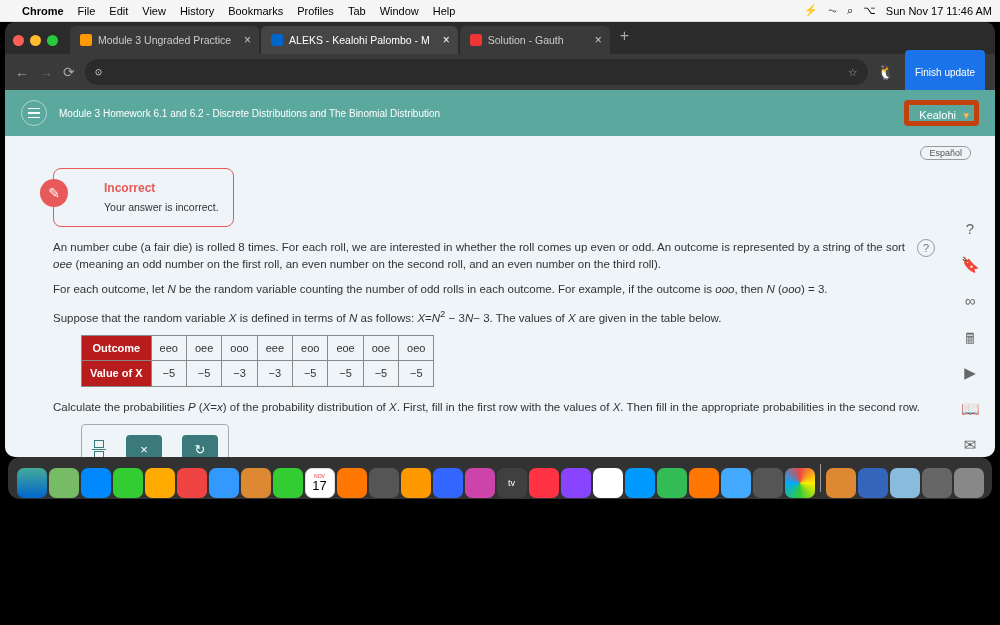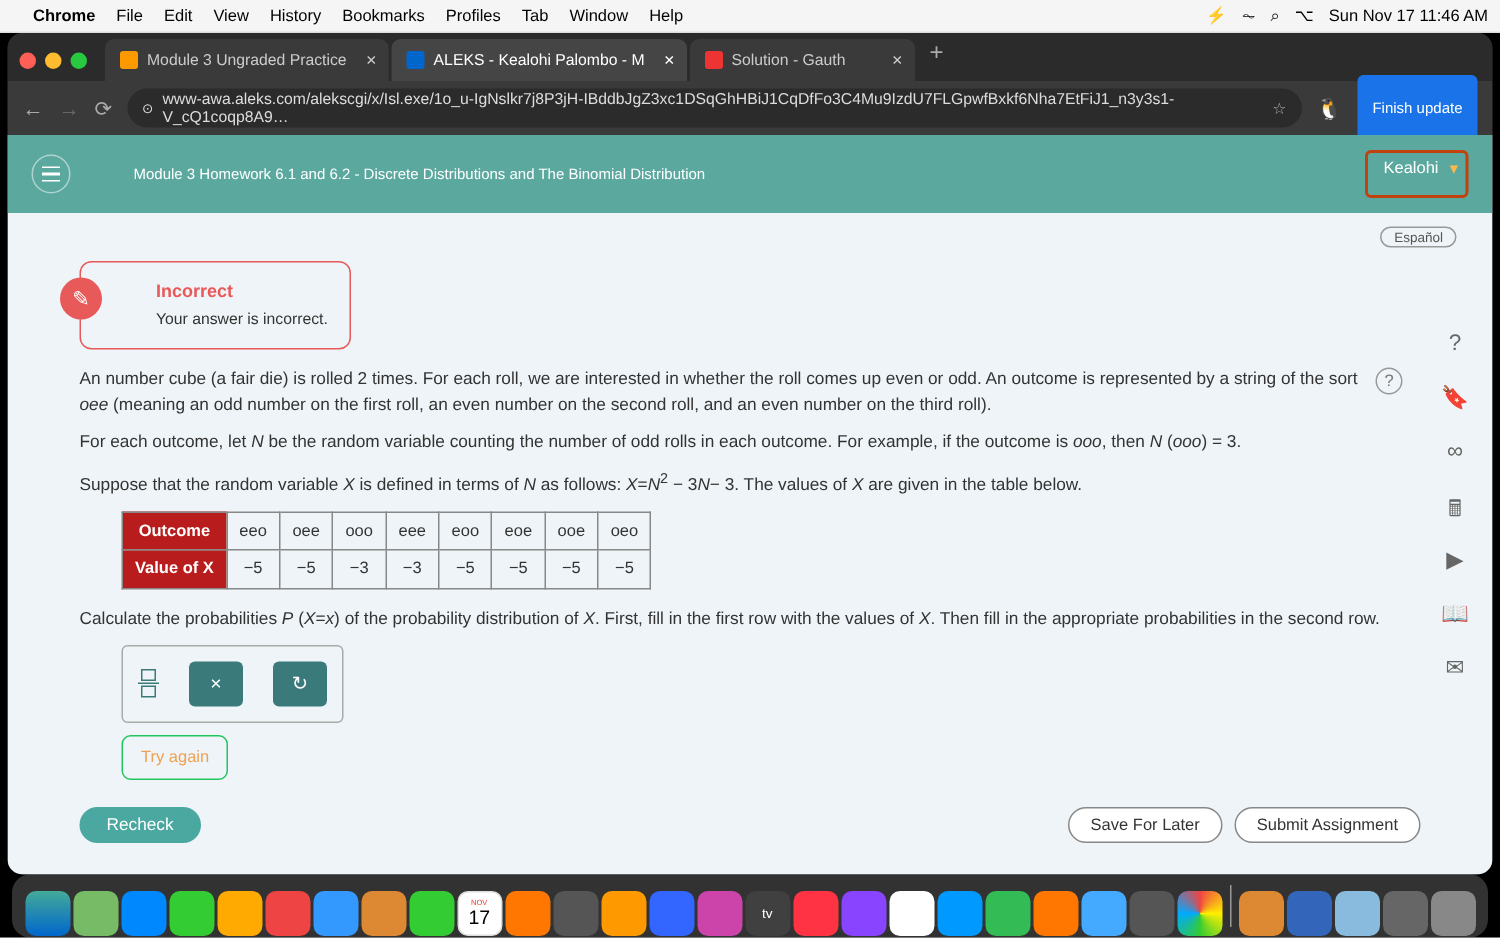--- a/index.html
+++ b/index.html
@@ -3,46 +3,46 @@
 <meta charset="utf-8">
 <style>
 * { box-sizing: border-box; margin: 0; padding: 0; }
 body { font-family: -apple-system, BlinkMacSystemFont, "Segoe UI", Arial, sans-serif; width: 1000px; height: 625px; overflow: hidden; background: #000; position: relative; }
 
 .menubar { height: 22px; background: #f5f5f5; display: flex; align-items: center; padding: 0 8px; font-size: 11px; gap: 14px; border-bottom: 1px solid #ddd; }
 .menubar .apple { font-size: 13px; }
 .menubar .app-name { font-weight: 600; }
 .menubar .right { margin-left: auto; display: flex; gap: 10px; align-items: center; }
 
-.browser { height: 561px; background: #2b2b2b; border-radius: 10px; margin: 0 5px; overflow: hidden; display: flex; flex-direction: column; }
+.browser { height: 435px; background: #2b2b2b; border-radius: 10px; margin: 0 5px; overflow: hidden; display: flex; flex-direction: column; }
 
 .tabbar { height: 32px; background: #2b2b2b; display: flex; align-items: flex-end; padding: 0 8px; gap: 2px; }
 .traffic { display: flex; gap: 6px; margin-right: 10px; padding-bottom: 8px; }
 .traffic span { width: 11px; height: 11px; border-radius: 50%; display: block; }
 .traffic .r { background: #ff5f57; } .traffic .y { background: #febc2e; } .traffic .g { background: #28c840; }
 .tab { height: 28px; background: #3a3a3a; color: #ccc; font-size: 10.5px; padding: 0 28px 0 10px; display: flex; align-items: center; border-radius: 6px 6px 0 0; min-width: 150px; position: relative; }
 .tab.active { background: #454545; color: #fff; }
 .tab .fav { width: 12px; height: 12px; margin-right: 6px; border-radius: 2px; }
 .tab .close { position: absolute; right: 8px; font-size: 12px; }
 .newtab { color: #aaa; padding: 0 8px; font-size: 16px; align-self: center; margin-bottom: 4px; }
 
 .toolbar { height: 36px; background: #3a3a3a; display: flex; align-items: center; padding: 0 10px; gap: 10px; }
 .nav-btn { color: #aaa; font-size: 14px; cursor: pointer; }
 .urlbar { flex: 1; height: 26px; background: #2b2b2b; border-radius: 13px; display: flex; align-items: center; padding: 0 10px; color: #ddd; font-size: 10.5px; }
 .urlbar .lock { margin-right: 6px; font-size: 9px; }
 .star { margin-left: auto; color: #aaa; }
 .finish-update { background: #1a73e8; color: #fff; font-size: 10px; padding: 17px 10px; border-radius: 4px; }
 
 .page { flex: 1; background: #eef4f7; overflow: auto; position: relative; }
-.hdr { background: #5ba89f; color: #fff; padding: 10px 16px; display: flex; align-items: center; gap: 30px; }
+.hdr { background: #5ba89f; color: #fff; padding: 10px 16px; display: flex; align-items: center; }
 .hamburger { width: 26px; height: 26px; border: 1px solid rgba(255,255,255,.5); border-radius: 50%; display: flex; flex-direction: column; justify-content: center; gap: 3px; padding: 6px; margin-right: 12px; }
 .hamburger span { height: 1.5px; background: #fff; }
 .hdr-text { font-size: 10px; }
 .hdr-text .sub { font-size: 10.5px; margin-top: 2px; }
-.user-chip { margin-left: auto; border: 2px solid #c2410c; border-radius: 4px; padding: 4px 18px 12px 10px; font-size: 11px; position: relative; }
+.user-chip { margin-left: auto; border: 5px solid #c2410c; border-radius: 4px; padding: 4px 18px 0 10px; font-size: 11px; position: relative; }
 .user-chip::after { content: "▾"; position: absolute; right: 5px; color: #ffb84d; }
 
 .espanol-row { text-align: right; padding: 6px 24px 0; }
 .espanol { display: inline-block; border: 1px solid #999; border-radius: 10px; font-size: 9px; padding: 1px 8px; color: #555; }
 
 .content { padding: 8px 60px 8px 48px; font-size: 11.5px; color: #333; line-height: 1.5; }
 .incorrect-box { border: 1px solid #e85a5a; border-radius: 8px; padding: 10px 14px 10px 50px; display: inline-block; position: relative; margin-bottom: 12px; min-width: 180px; }
 .incorrect-icon { position: absolute; left: -14px; top: 10px; width: 28px; height: 28px; background: #e85a5a; border-radius: 50%; display: flex; align-items: center; justify-content: center; color: #fff; font-size: 14px; }
 .incorrect-title { color: #e85a5a; font-weight: 600; font-size: 12px; }
 .incorrect-sub { font-size: 10.5px; margin-top: 3px; }
@@ -129,21 +129,20 @@
     </div>
     <span class="newtab">+</span>
   </div>
 
   <div class="toolbar">
     <span class="nav-btn">←</span>
     <span class="nav-btn" style="opacity:.4">→</span>
     <span class="nav-btn">⟳</span>
     <div class="urlbar">
       <span class="lock">⊙</span>
-      <span>www-awa.aleks.com/alekscgi/x/Isl.exe/1o_u-IgNslkr7j8P3jH-IBddbJgZ3xc1DSqGhHBiJ1CqDfFo3C4Mu9IzdU7FLGpwfBxkf6Nha7EtFiJ1_n3y3s1-V_cQ1coqp8A9…</span>
       <span class="star">☆</span>
     </div>
     <span style="font-size:14px">🐧</span>
     <span class="finish-update">Finish update</span>
   </div>
 
   <div class="page">
     <div class="hdr">
       <div class="hamburger">
           <span></span>
@@ -170,21 +169,21 @@
 
     <div class="content">
       <div class="incorrect-box">
         <div class="incorrect-icon">✎</div>
         <div class="incorrect-title">Incorrect</div>
         <div class="incorrect-sub">Your answer is incorrect.</div>
       </div>
 
       <p>
         <span class="qmark">?</span>
-        <span>An number cube (a fair die) is rolled 2 times. For each roll, we are interested in whether the roll comes up even or odd. An outcome is represented by a string of the sort </span><i>oee</i><span> (meaning an odd number on the first roll, an even number on the second roll, and an even number on the third roll).</span>
+        <span>An number cube (a fair die) is rolled 8 times. For each roll, we are interested in whether the roll comes up even or odd. An outcome is represented by a string of the sort </span><i>oee</i><span> (meaning an odd number on the first roll, an even number on the second roll, and an even number on the third roll).</span>
       </p>
       <p>
         <span>For each outcome, let </span><i>N</i><span> be the random variable counting the number of odd rolls in each outcome. For example, if the outcome is </span><i>ooo</i><span>, then </span><i>N</i> (<i>ooo</i>) = 3<span>.</span>
       </p>
       <p>
         <span>Suppose that the random variable </span><i>X</i><span> is defined in terms of </span><i>N</i><span> as follows: </span><i>X</i>=<i>N</i><sup>2</sup> − 3<i>N</i>− 3<span>. The values of </span><i>X</i><span> are given in the table below.</span>
       </p>
 
       <table class="outcome-table">
         <tbody>

